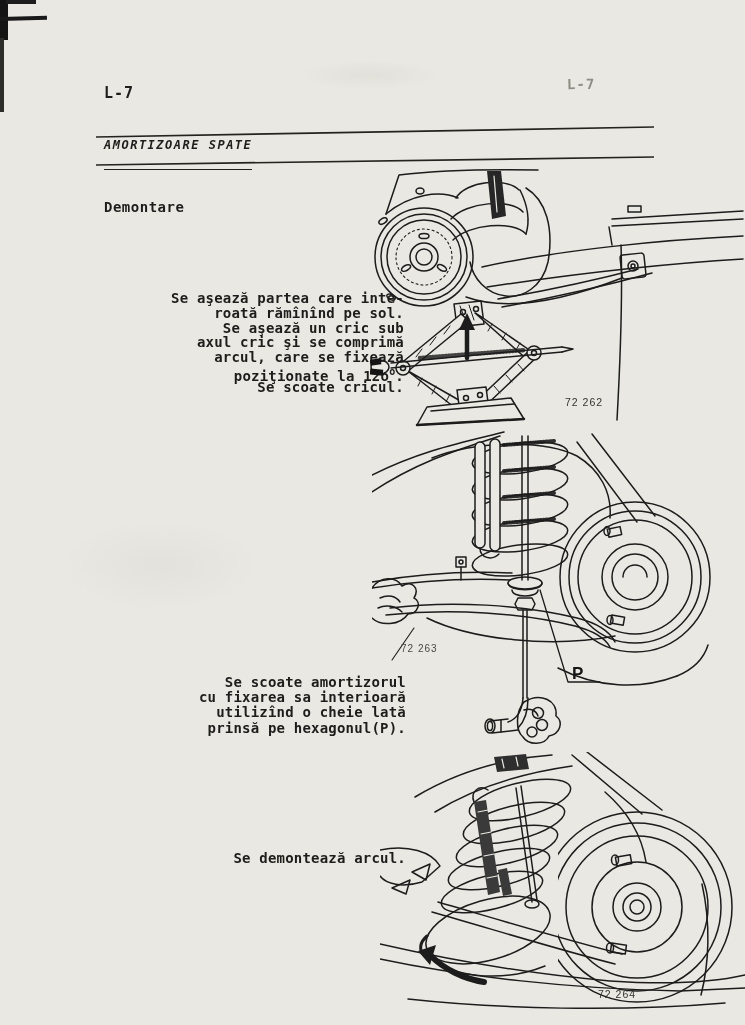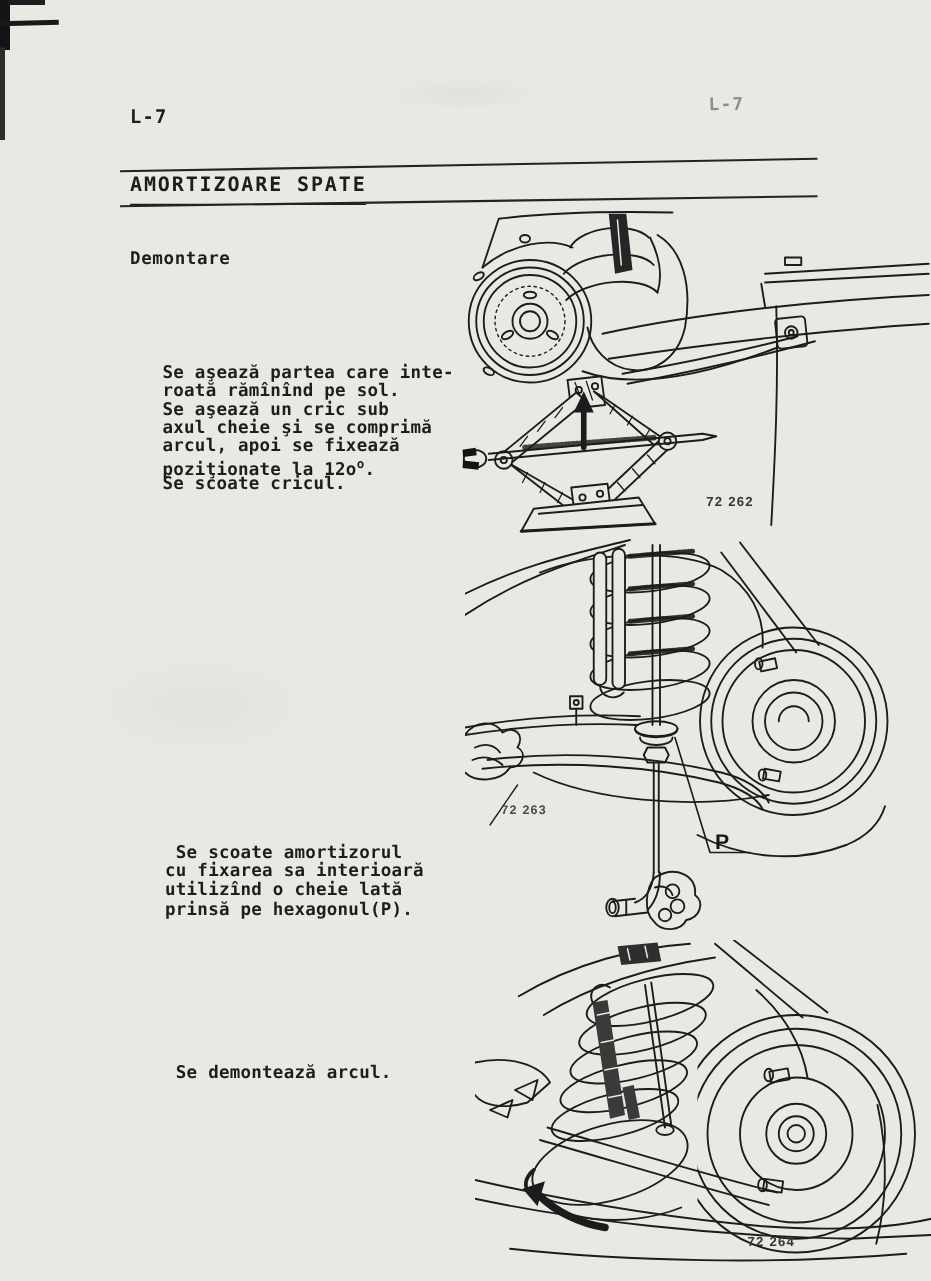--- a/index.html
+++ b/index.html
@@ -1,32 +1,32 @@
 <!DOCTYPE html>
 <html><head>
 <meta charset="utf-8">
 <style>
   html,body{margin:0;padding:0;}
   body{width:745px;height:1025px;overflow:hidden;background:#dcdcd6;}
-  .page{position:relative;width:745px;height:1025px;background:#e9e8e2;font-family:"DejaVu Sans Mono",monospace;color:#1c1c1c;overflow:hidden;}
+  .page{position:relative;width:745px;height:1025px;background:#e9e8e2;font-family:"DejaVu Sans Mono",monospace;color:#1c1c1c;overflow:hidden;text-align:right;}
   .tw{font-family:"DejaVu Sans Mono",monospace;font-weight:700;color:#1e1d1b;}
   .abs{position:absolute;}
   .hdr-left{left:104px;top:84px;font-size:15px;letter-spacing:1px;}
   .hdr-ghost{left:567px;top:76px;font-size:14px;color:#8f8e86;transform:rotate(-1.2deg);letter-spacing:1px;}
-  .section-title{left:104px;top:138px;font-size:16px;letter-spacing:1.5px;border-bottom:1.6px solid #22211f;padding-bottom:6px;}
+  .section-title{left:104px;top:138px;font-size:12px;letter-spacing:1.5px;border-bottom:1.6px solid #22211f;padding-bottom:17px;font-style:italic;}
   .subsection{left:104px;top:199px;font-size:14px;letter-spacing:.5px;}
   .para{font-size:14px;letter-spacing:.2px;}
   .para .ln{white-space:pre;line-height:14.8px;height:14.8px;margin-left:26px;}
   .p1{left:104px;top:291px;width:300px;}
   .p2{left:106px;top:675px;width:300px;}
   .p2 .ln{line-height:15.2px;height:15.2px;}
   .p3{left:106px;top:851px;width:300px;}
   .underline{text-decoration:underline;text-underline-offset:3px;}
   sup{font-size:10px;vertical-align:6px;}
-  .figref{font-family:"Liberation Sans",sans-serif;font-weight:700;font-size:10.5px;color:#35342f;letter-spacing:1px;}
+  .figref{font-family:"Liberation Sans",sans-serif;font-weight:400;font-size:10.5px;color:#35342f;letter-spacing:1px;}
   .figref.small{font-size:10px;color:#4a4943;}
   .callout-p{font-family:"Liberation Sans",sans-serif;font-weight:700;font-size:17px;color:#161616;}
   svg{position:absolute;}
   svg *{vector-effect:non-scaling-stroke;}
   .blot1{position:absolute;left:300px;top:60px;width:140px;height:30px;background:radial-gradient(closest-side,rgba(120,120,110,.07),rgba(120,120,110,0));}
   .blot2{position:absolute;left:60px;top:520px;width:200px;height:90px;background:radial-gradient(closest-side,rgba(120,120,110,.06),rgba(120,120,110,0));}
 </style>
 </head>
 <body>
 
@@ -50,22 +50,22 @@
     <path d="M4,45 L562,37" stroke="#24231f" stroke-width="1.7" fill="none"></path>
   </svg>
 
   <div class="abs tw section-title">AMORTIZOARE SPATE</div>
   <div class="abs tw subsection">Demontare</div>
 
   <div class="abs tw para p1">
     <div class="ln">Se aşează partea care inte-</div>
     <div class="ln">roată rămînînd pe sol.</div>
     <div class="ln">Se aşează un cric sub</div>
-    <div class="ln">axul cheie şi se comprimă</div>
-    <div class="ln">arcul, apoi se fixează</div>
+    <div class="ln">axul cric şi se comprimă</div>
+    <div class="ln">arcul, care se fixează</div>
     <div class="ln"><span>poziţionate la 12o</span><sup>o</sup><span>.</span></div>
     <div class="ln">Se scoate cricul.</div>
   </div>
 
   <div class="abs tw para p2">
     <div class="ln"> Se scoate amortizorul</div>
     <div class="ln">cu fixarea sa interioară</div>
     <div class="ln">utilizînd o cheie lată</div>
     <div class="ln">prinsă pe hexagonul(P).</div>
   </div>

